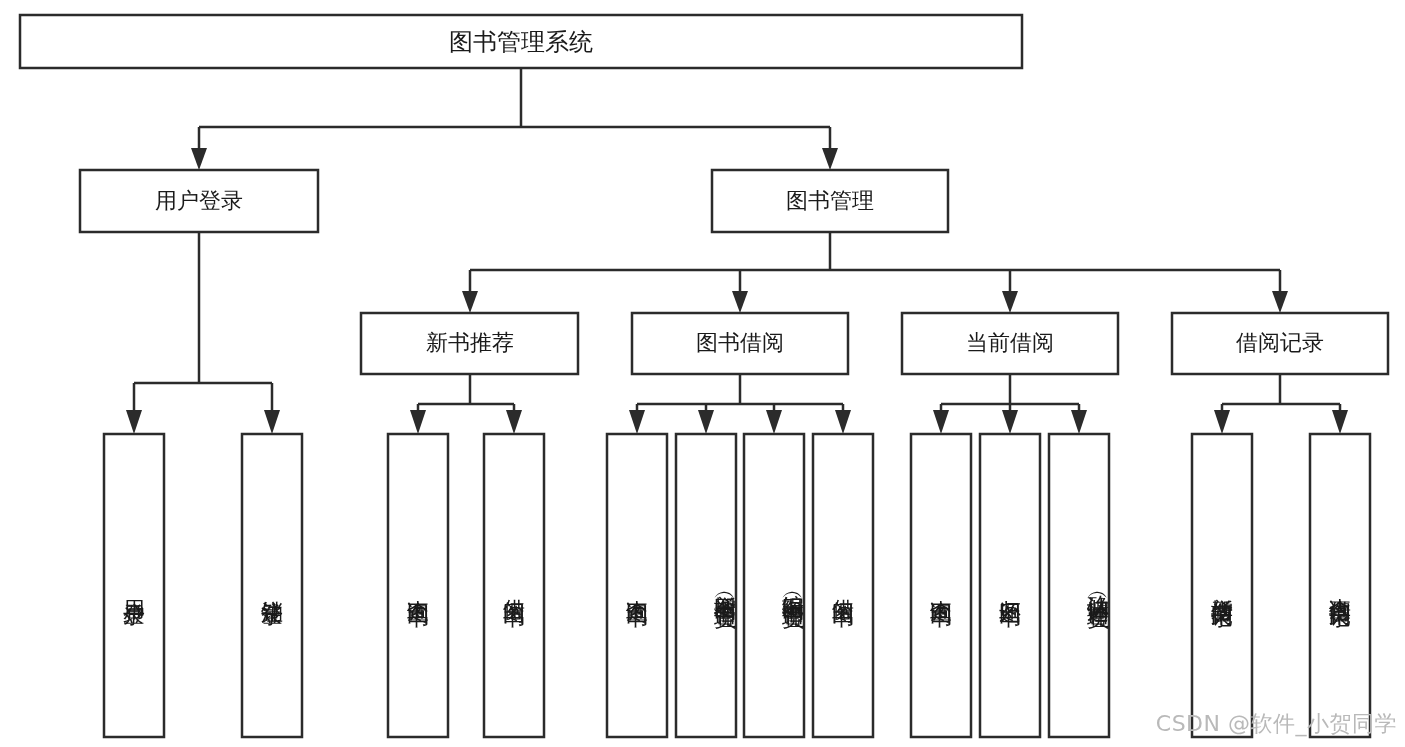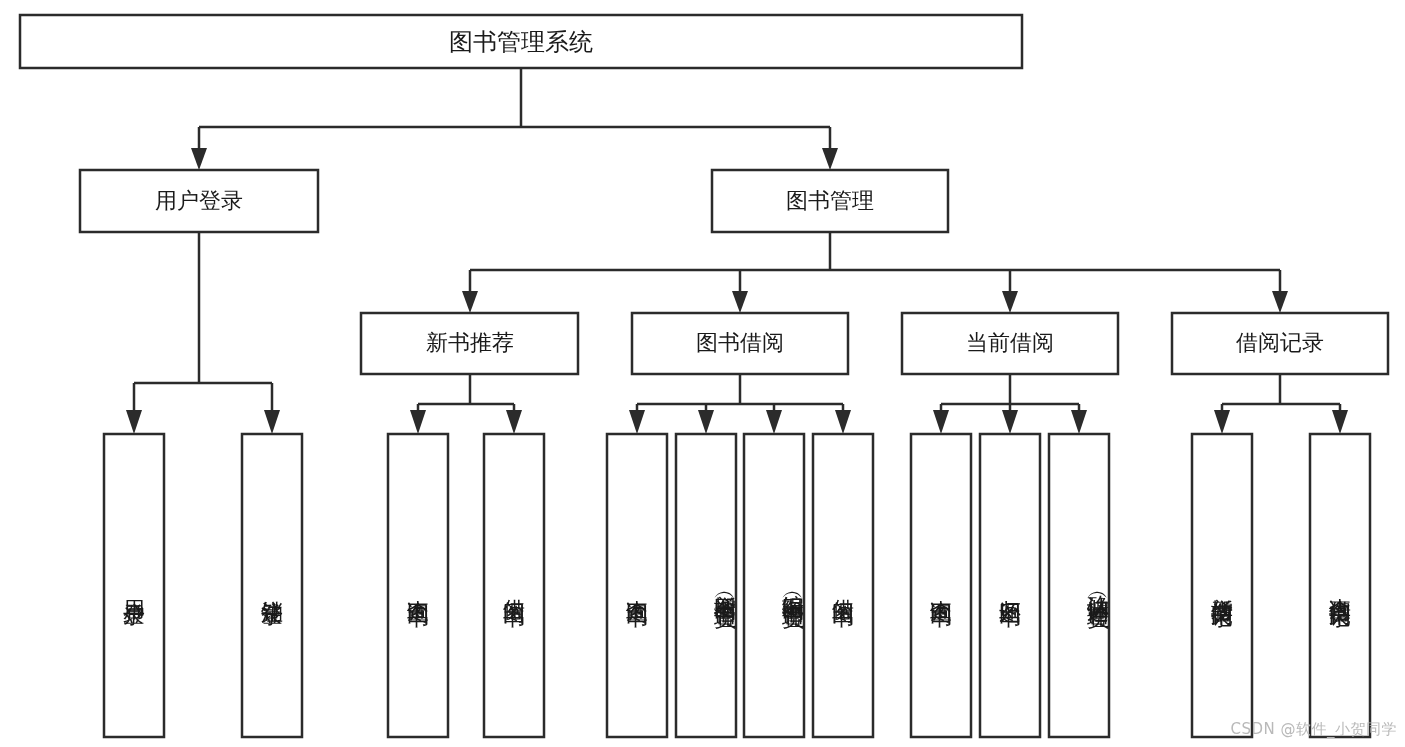--- a/index.html
+++ b/index.html
@@ -59,21 +59,21 @@
     align-items: center;
     justify-content: center;
     white-space: nowrap;
     pointer-events: none;
   }
   #watermark {
     position: absolute;
     right: 8px;
     bottom: 6px;
     font-family: "DejaVu Sans", "Liberation Sans", sans-serif;
-    font-size: 15px;
+    font-size: 22px;
     color: #b9b9b9;
     letter-spacing: 0.5px;
     white-space: nowrap;
   }
 </style>
 </head>
 <body>
 
 <div id="stage">
 

